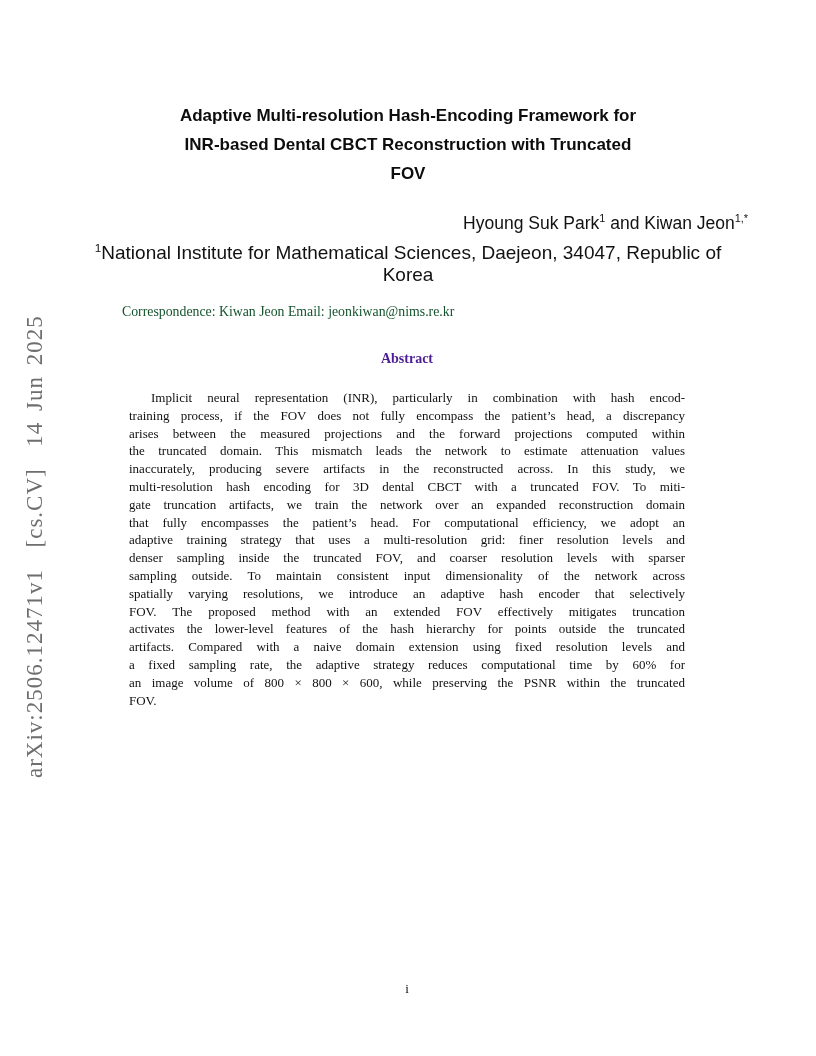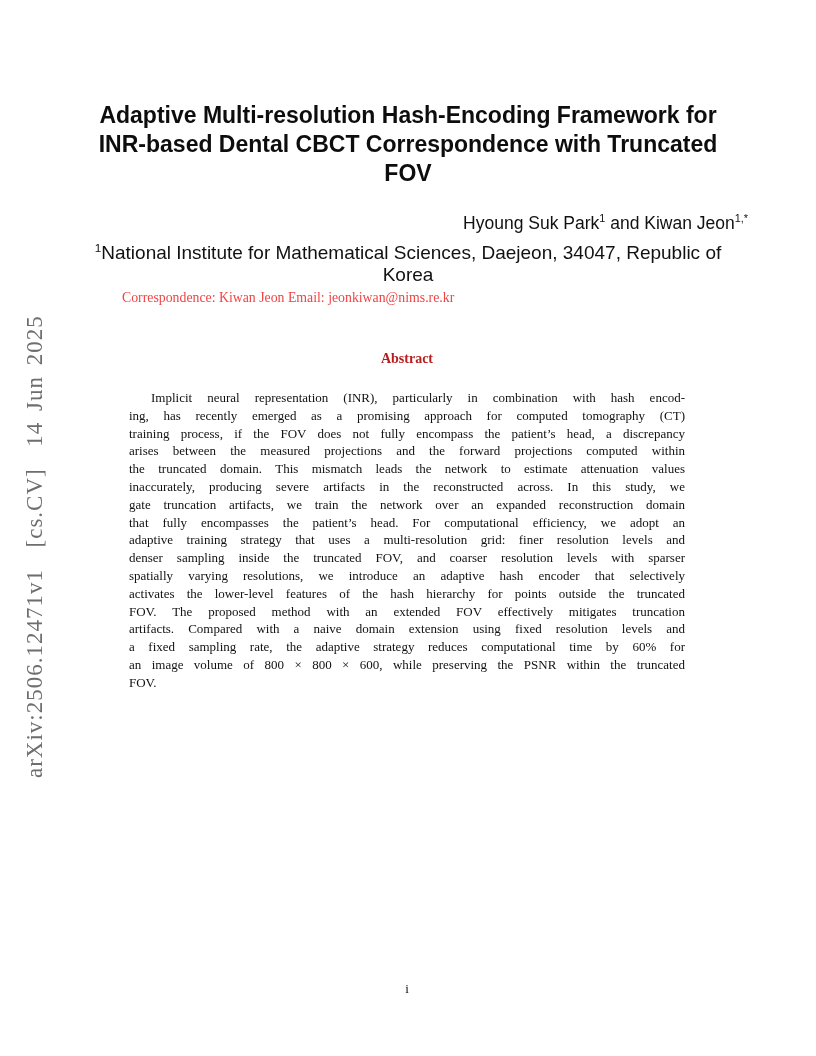--- a/index.html
+++ b/index.html
@@ -34,21 +34,21 @@
 
   
   .title-block {
     position: absolute;
     left: 68px;
     top: 101px;
     width: 680px;
     text-align: center;
     font-family: "Liberation Sans", "DejaVu Sans", sans-serif;
     font-weight: 700;
-    font-size: 23px;
+    font-size: 17px;
     color: #0d0d0d;
   }
   .title-line {
     line-height: 29px;
     height: 29px;
   }
 
   
   .authors-line {
     position: absolute;
@@ -74,36 +74,36 @@
     text-align: center;
     font-family: "Liberation Sans", "DejaVu Sans", sans-serif;
     font-size: 19px;
     color: #111111;
   }
 
   
   .correspondence-line {
     position: absolute;
     left: 122px;
-    top: 290px;
+    top: 304px;
     width: 560px;
     font-size: 13.8px;
-    color: #ef4444;
+    color: #14532d;
   }
 
   
   .abstract-heading {
     position: absolute;
     left: 129px;
     top: 351px;
     width: 556px;
     text-align: center;
     font-weight: 700;
     font-size: 14px;
-    color: #b91c1c;
+    color: #4c1d95;
   }
   .abstract-body {
     position: absolute;
     left: 129px;
     top: 389px;
     width: 556px;
     font-size: 13px;
     color: #111111;
   }
   .abs-line {
@@ -135,50 +135,51 @@
 </style>
 </head>
 <body>
 
 <div class="page">
 
   <div class="arxiv-stamp">arXiv:2506.12471v1  [cs.CV]  14 Jun 2025</div>
 
   <div class="title-block">
     <div class="title-line">Adaptive Multi-resolution Hash-Encoding Framework for</div>
-    <div class="title-line">INR-based Dental CBCT Correspondence with Truncated</div>
+    <div class="title-line">INR-based Dental CBCT Reconstruction with Truncated</div>
     <div class="title-line">FOV</div>
   </div>
 
   <div class="authors-line">
     <span>Hyoung Suk Park</span><sup>1</sup><span> and </span><span>Kiwan Jeon</span><sup>1,*</sup>
   </div>
 
   <div class="affiliation-line">
     <sup>1</sup><span>National Institute for Mathematical Sciences, Daejeon, 34047, Republic of Korea</span>
   </div>
 
   <div class="correspondence-line">Correspondence: Kiwan Jeon Email: jeonkiwan@nims.re.kr</div>
 
   <div class="abstract-heading">Abstract</div>
 
   <div class="abstract-body">
       <div class="abs-line first">Implicit neural representation (INR), particularly in combination with hash encod-</div>
-      <div class="abs-line">ing, has recently emerged as a promising approach for computed tomography (CT)</div>
       <div class="abs-line">training process, if the FOV does not fully encompass the patient’s head, a discrepancy</div>
       <div class="abs-line">arises between the measured projections and the forward projections computed within</div>
       <div class="abs-line">the truncated domain. This mismatch leads the network to estimate attenuation values</div>
       <div class="abs-line">inaccurately, producing severe artifacts in the reconstructed across. In this study, we</div>
+      <div class="abs-line">multi-resolution hash encoding for 3D dental CBCT with a truncated FOV. To miti-</div>
       <div class="abs-line">gate truncation artifacts, we train the network over an expanded reconstruction domain</div>
       <div class="abs-line">that fully encompasses the patient’s head. For computational efficiency, we adopt an</div>
       <div class="abs-line">adaptive training strategy that uses a multi-resolution grid: finer resolution levels and</div>
       <div class="abs-line">denser sampling inside the truncated FOV, and coarser resolution levels with sparser</div>
+      <div class="abs-line">sampling outside. To maintain consistent input dimensionality of the network across</div>
       <div class="abs-line">spatially varying resolutions, we introduce an adaptive hash encoder that selectively</div>
+      <div class="abs-line">FOV. The proposed method with an extended FOV effectively mitigates truncation</div>
       <div class="abs-line">activates the lower-level features of the hash hierarchy for points outside the truncated</div>
-      <div class="abs-line">FOV. The proposed method with an extended FOV effectively mitigates truncation</div>
       <div class="abs-line">artifacts. Compared with a naive domain extension using fixed resolution levels and</div>
       <div class="abs-line">a fixed sampling rate, the adaptive strategy reduces computational time by 60% for</div>
       <div class="abs-line">an image volume of 800 × 800 × 600, while preserving the PSNR within the truncated</div>
       <div class="abs-line last">FOV.</div>
     </div>
 
   <div class="page-number">i</div>
 
 </div>
 

